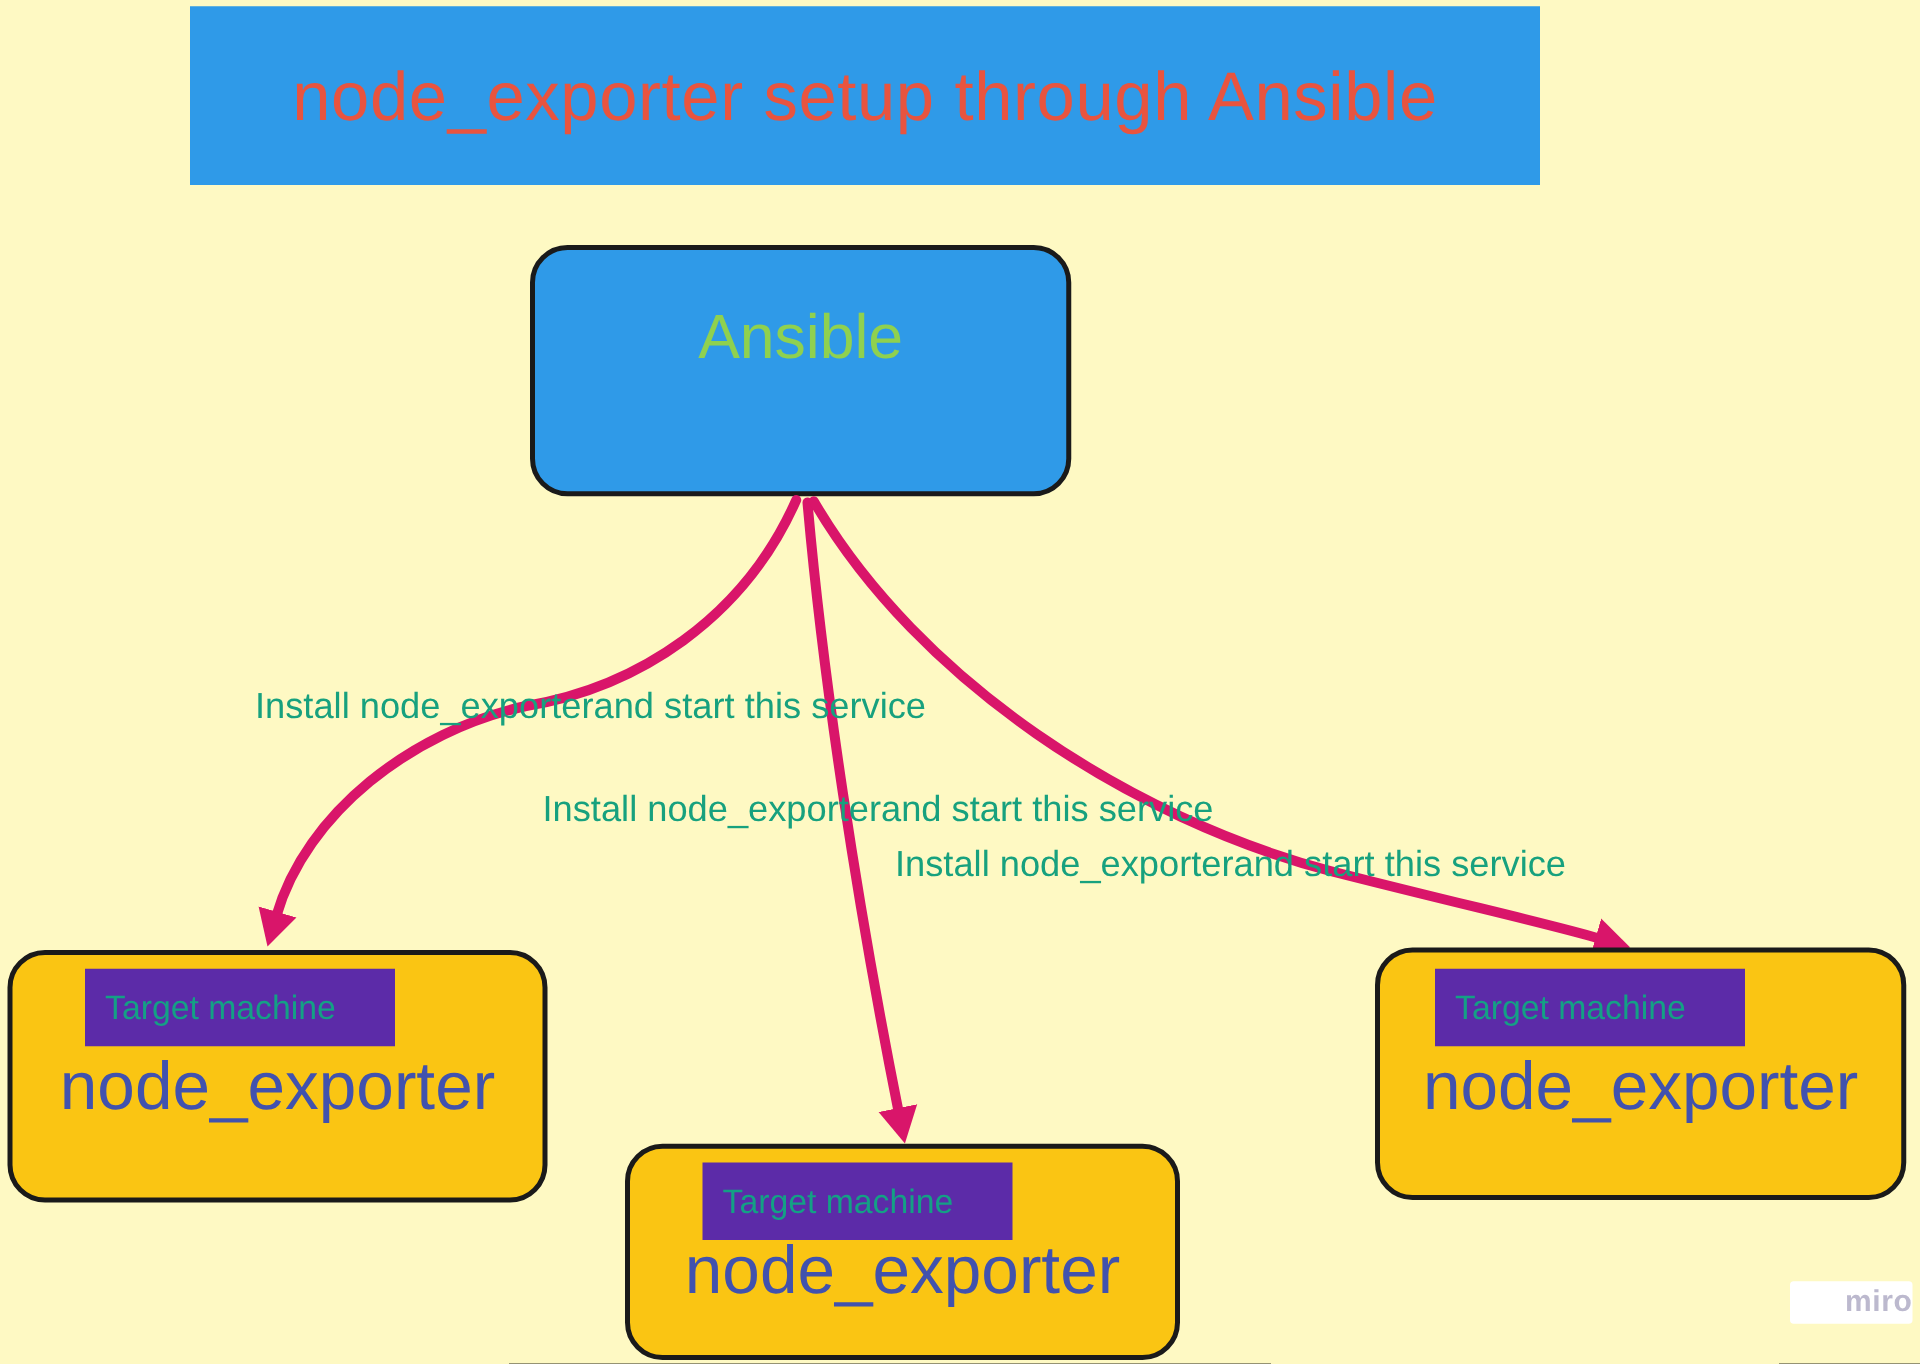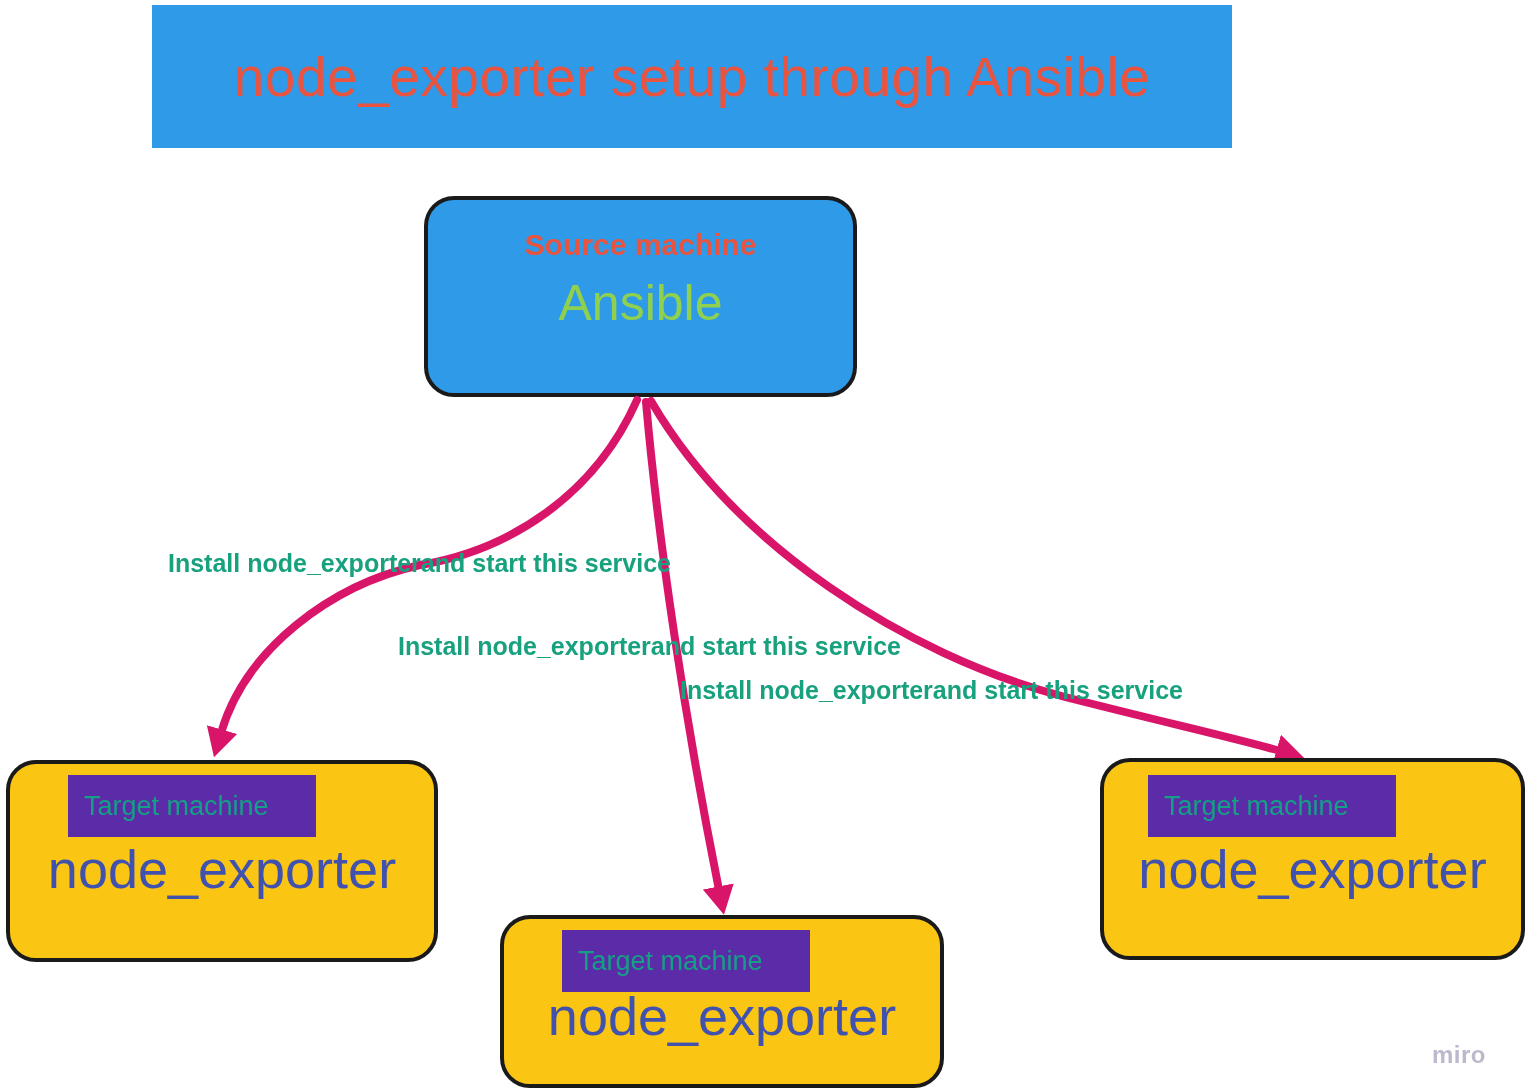--- a/index.html
+++ b/index.html
@@ -5,21 +5,21 @@
   html, body {
     margin: 0;
     padding: 0;
     background: #000000;
     font-family: "Liberation Sans", sans-serif;
   }
   .canvas {
     position: relative;
     width: 1536px;
     height: 1091px;
-    background: #ffffff;
+    background: #fef9c3;
     overflow: hidden;
   }
 
   
   .banner {
     position: absolute;
     left: 152px; top: 5px;
     width: 1080px; height: 143px;
     background: #2F9AE8;
     display: flex;
@@ -106,57 +106,58 @@
     position: absolute;
     left: 0; top: 0;
     width: 1536px; height: 1091px;
     pointer-events: none;
   }
 
   
   .edge-label {
     position: absolute;
     color: #17A17E;
-    font-size: 25px;
-    font-weight: 700;
+    font-size: 29px;
+    font-weight: 400;
     white-space: nowrap;
+    margin-left: 36px;
   }
   .edge-label.l1 { left: 168px; top: 549px; }
   .edge-label.l2 { left: 398px; top: 632px; }
   .edge-label.l3 { left: 680px; top: 676px; }
 
   
   .miro-badge {
     position: absolute;
     left: 1432px; top: 1025px;
-    width: 71px; height: 60px;
+    width: 71px; height: 34px;
     background: #FFFFFF;
     border-radius: 3px;
     display: flex;
     align-items: center;
-    justify-content: flex-start;
+    justify-content: flex-end;
+    padding-left: 27px;
   }
   .miro-badge span {
     color: #BCB9CE;
     font-size: 24px;
     font-weight: 700;
     letter-spacing: 0.5px;
   }
 </style>
 </head>
 <body>
 
 <div class="canvas">
 
   <div class="banner">
     <span class="title-text">node_exporter setup through Ansible</span>
   </div>
 
   <div class="source-box">
-    <span class="source-subtitle">Source machine</span>
     <span class="source-title">Ansible</span>
   </div>
 
   <svg class="edges" viewBox="0 0 1536 1091">
     <defs>
       <marker id="arrowhead" viewBox="0 0 4 4" refX="0.4" refY="2" markerWidth="4.5" markerHeight="4.5" orient="auto" markerUnits="strokeWidth">
         <polygon points="0,0.25 3.2,2 0,3.75" fill="#D9156A"></polygon>
       </marker>
     </defs>
     <path d="M637,400 C595,495 510,550 420,565 C330,585 245,650 221,733" fill="none" stroke-width="8" stroke-linecap="round" marker-end="url(#arrowhead)" stroke="#D9156A"></path>

